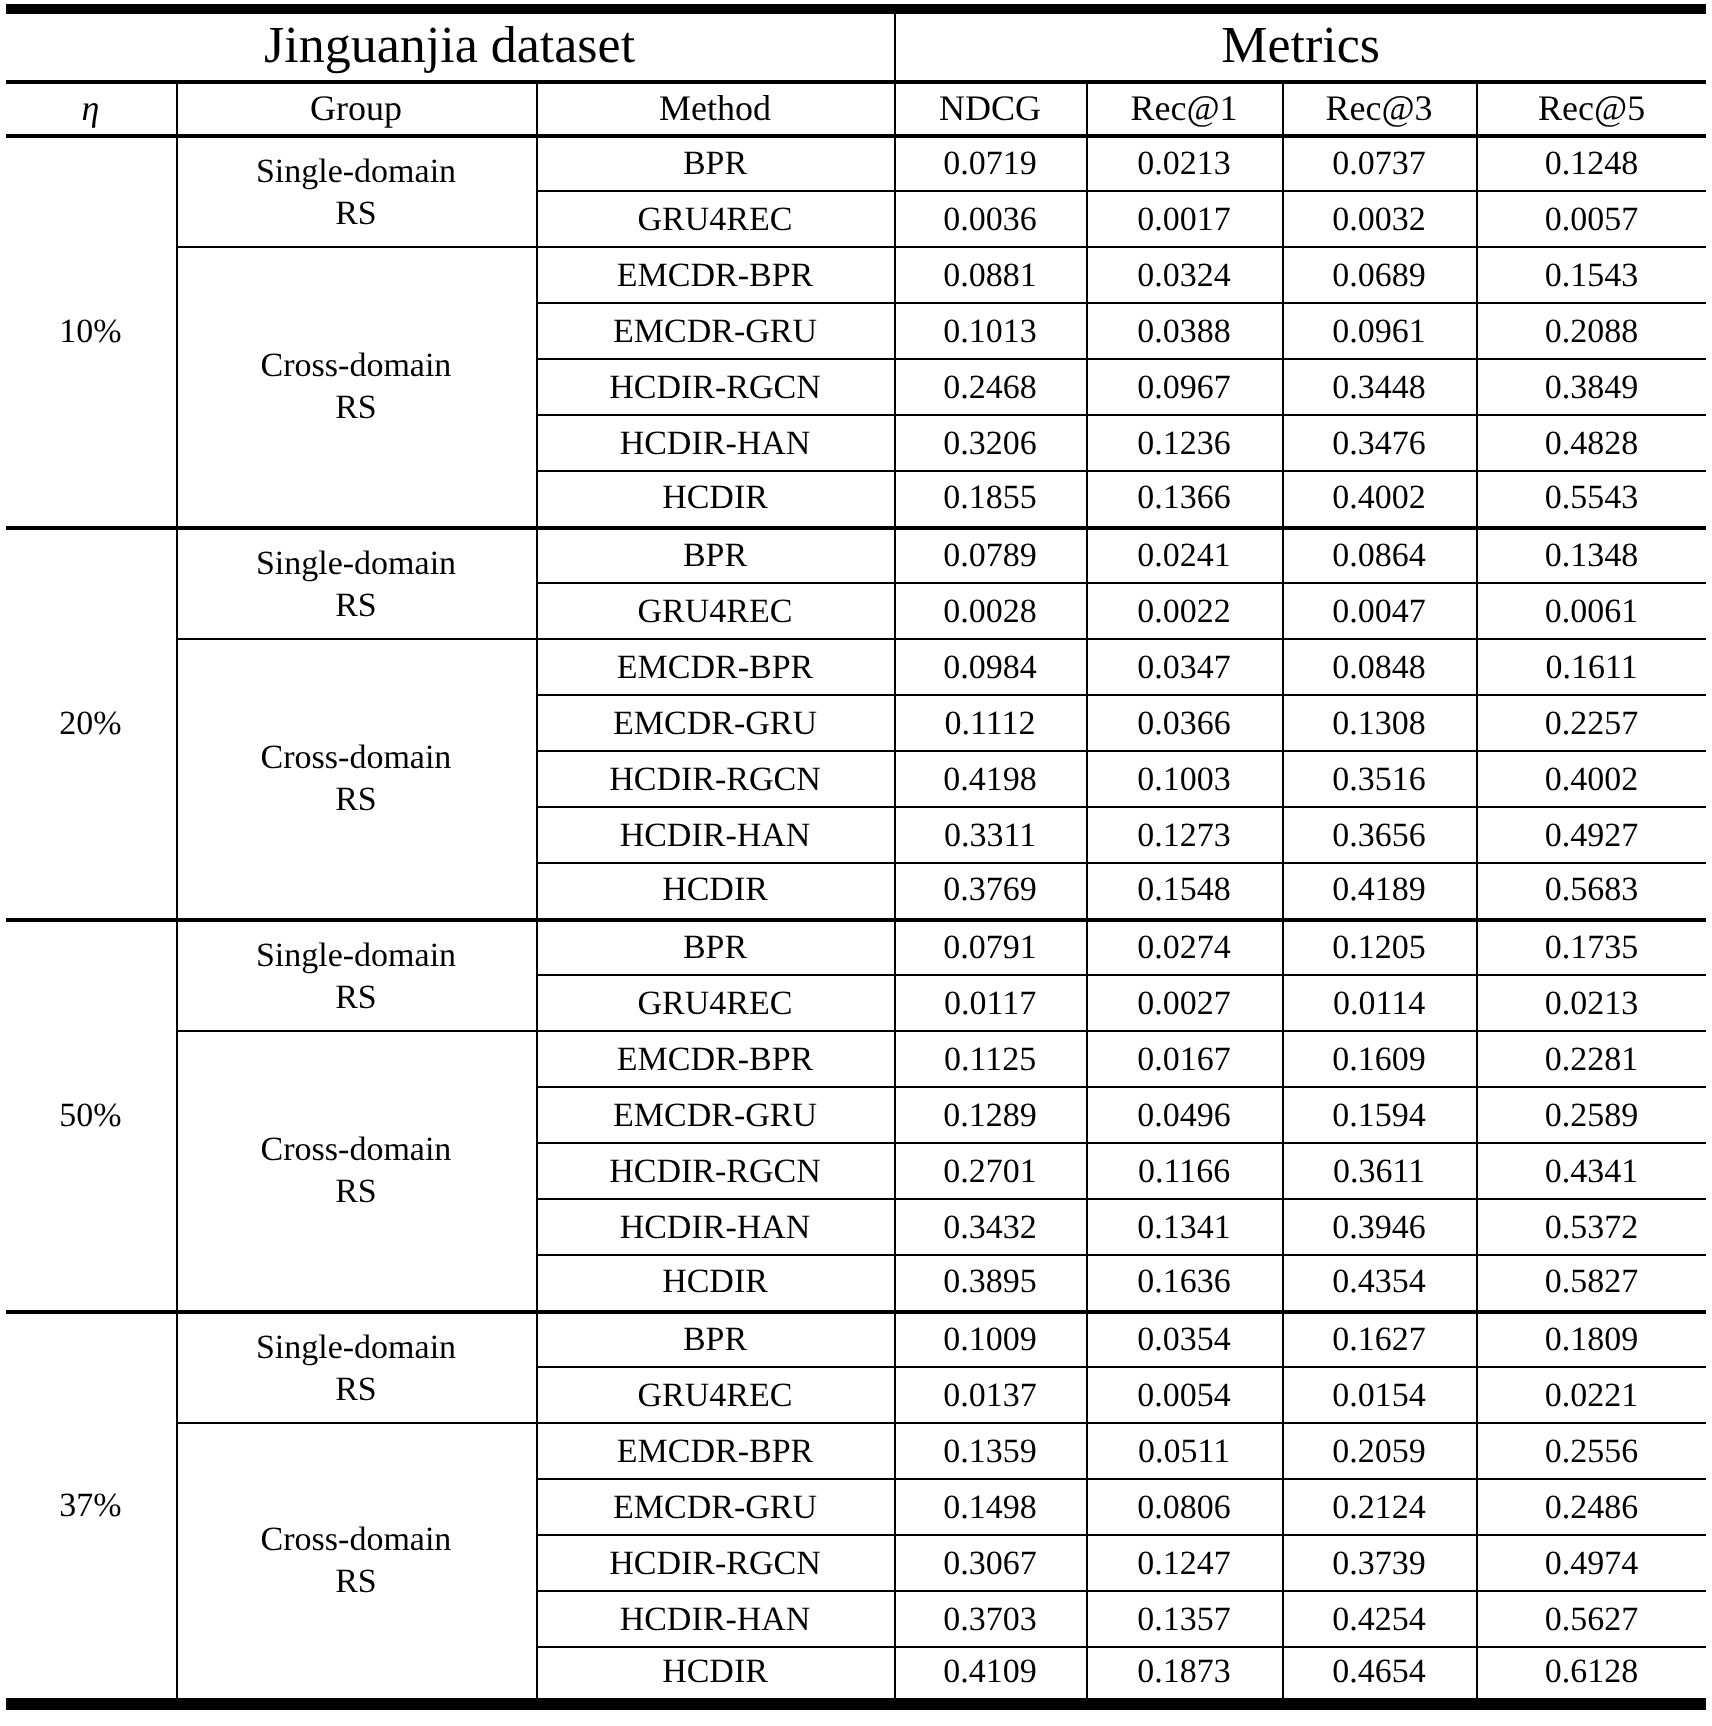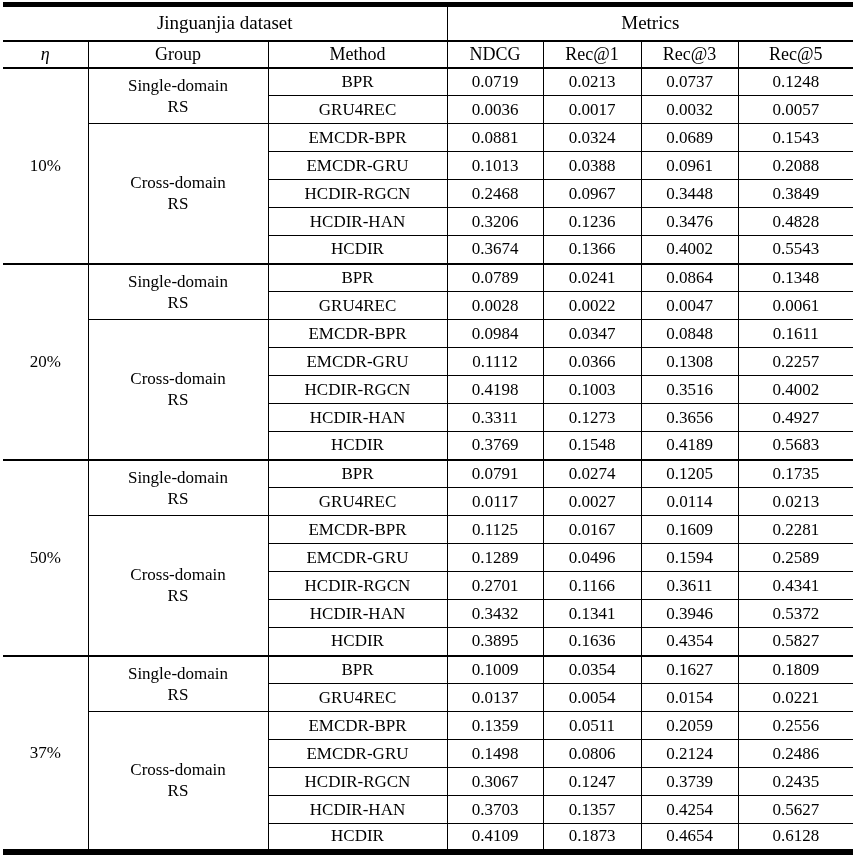--- a/index.html
+++ b/index.html
@@ -21,21 +21,21 @@
   col.c-m2     { width: 98px; }
   col.c-m3     { width: 97px; }
   col.c-m4     { width: 115px; }
 
   th, td {
     text-align: center; vertical-align: middle;
     padding: 0 2px; font-weight: normal;
     overflow: hidden; white-space: nowrap;
   }
   tr.h1 { height: 36px; }
-  tr.h1 th { font-size: 19px; border-bottom: 2px solid #000; }
+  tr.h1 th { font-size: 26px; border-bottom: 2px solid #000; }
   tr.h2 { height: 27px; }
   tr.h2 th { font-size: 18px; border-bottom: 2px solid #000; }
   tr.h2 th.eta-head { font-style: italic; }
 
   tbody tr { height: 28px; }
   tbody td { font-size: 17px; }
 
   .br { border-right: 1px solid #000; }
   td.line { border-top: 1px solid #000; }
   tr.blocksep > td { border-top: 2px solid #000; }
@@ -113,21 +113,21 @@
         </tr>
         <tr>
           <td class="br method line">HCDIR-HAN</td>
           <td class="br val line">0.3206</td>
           <td class="br val line">0.1236</td>
           <td class="br val line">0.3476</td>
           <td class="val line">0.4828</td>
         </tr>
         <tr>
           <td class="br method line">HCDIR</td>
-          <td class="br val line">0.3674</td>
+          <td class="br val line">0.1855</td>
           <td class="br val line">0.1366</td>
           <td class="br val line">0.4002</td>
           <td class="val line">0.5543</td>
         </tr>
         <tr class="blocksep">
           <td class="br eta" rowspan="7">20%</td>
           <td class="br group" rowspan="2">Single-domain
 RS</td>
           <td class="br method">BPR</td>
           <td class="br val">0.0789</td>
@@ -264,21 +264,21 @@
           <td class="br val line">0.1498</td>
           <td class="br val line">0.0806</td>
           <td class="br val line">0.2124</td>
           <td class="val line">0.2486</td>
         </tr>
         <tr>
           <td class="br method line">HCDIR-RGCN</td>
           <td class="br val line">0.3067</td>
           <td class="br val line">0.1247</td>
           <td class="br val line">0.3739</td>
-          <td class="val line">0.2435</td>
+          <td class="val line">0.4974</td>
         </tr>
         <tr>
           <td class="br method line">HCDIR-HAN</td>
           <td class="br val line">0.3703</td>
           <td class="br val line">0.1357</td>
           <td class="br val line">0.4254</td>
           <td class="val line">0.5627</td>
         </tr>
         <tr>
           <td class="br method line">HCDIR</td>

